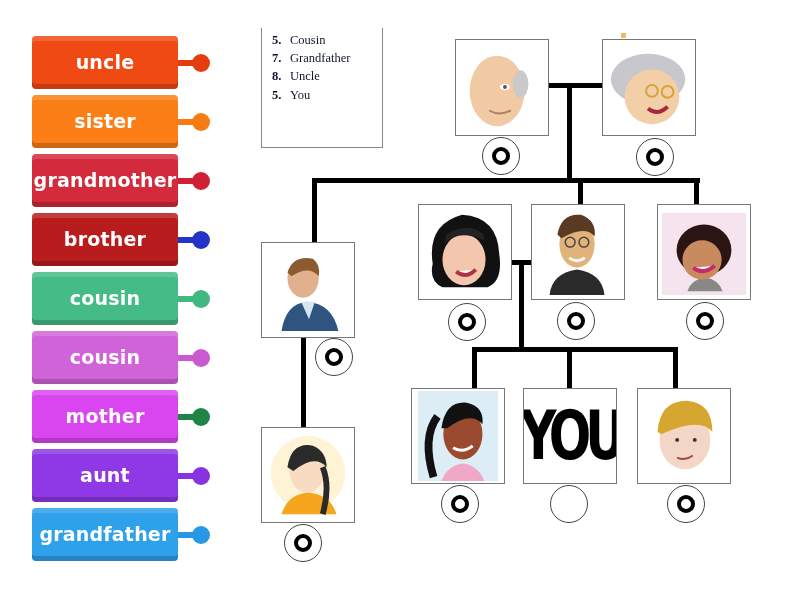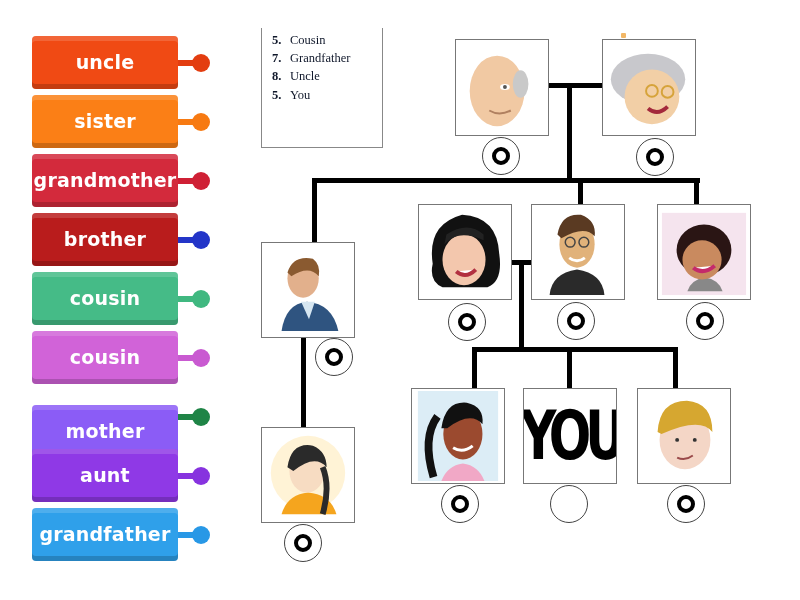--- a/index.html
+++ b/index.html
@@ -45,21 +45,21 @@
     <div class="label" style="top: 272px; background: rgb(69, 187, 135);">
       <span class="txt">cousin</span>
     </div>
     <div class="connector" style="top: 296px; background: rgb(64, 184, 128);"></div>
     <div class="dot" style="top: 290px; background: rgb(64, 184, 128);"></div>
     <div class="label" style="top: 331px; background: rgb(209, 99, 216);">
       <span class="txt">cousin</span>
     </div>
     <div class="connector" style="top: 355px; background: rgb(201, 90, 209);"></div>
     <div class="dot" style="top: 349px; background: rgb(201, 90, 209);"></div>
-    <div class="label" style="top: 405px; background: #8b5cf6;">
+    <div class="label" style="top: 390px; background: #d946ef;">
       <span class="txt">mother</span>
     </div>
     <div class="connector" style="top: 414px; background: rgb(31, 132, 70);"></div>
     <div class="dot" style="top: 408px; background: rgb(31, 132, 70);"></div>
     <div class="label" style="top: 449px; background: rgb(143, 57, 230);">
       <span class="txt">aunt</span>
     </div>
     <div class="connector" style="top: 473px; background: rgb(135, 51, 223);"></div>
     <div class="dot" style="top: 467px; background: rgb(135, 51, 223);"></div>
     <div class="label" style="top: 508px; background: rgb(47, 160, 234);">

